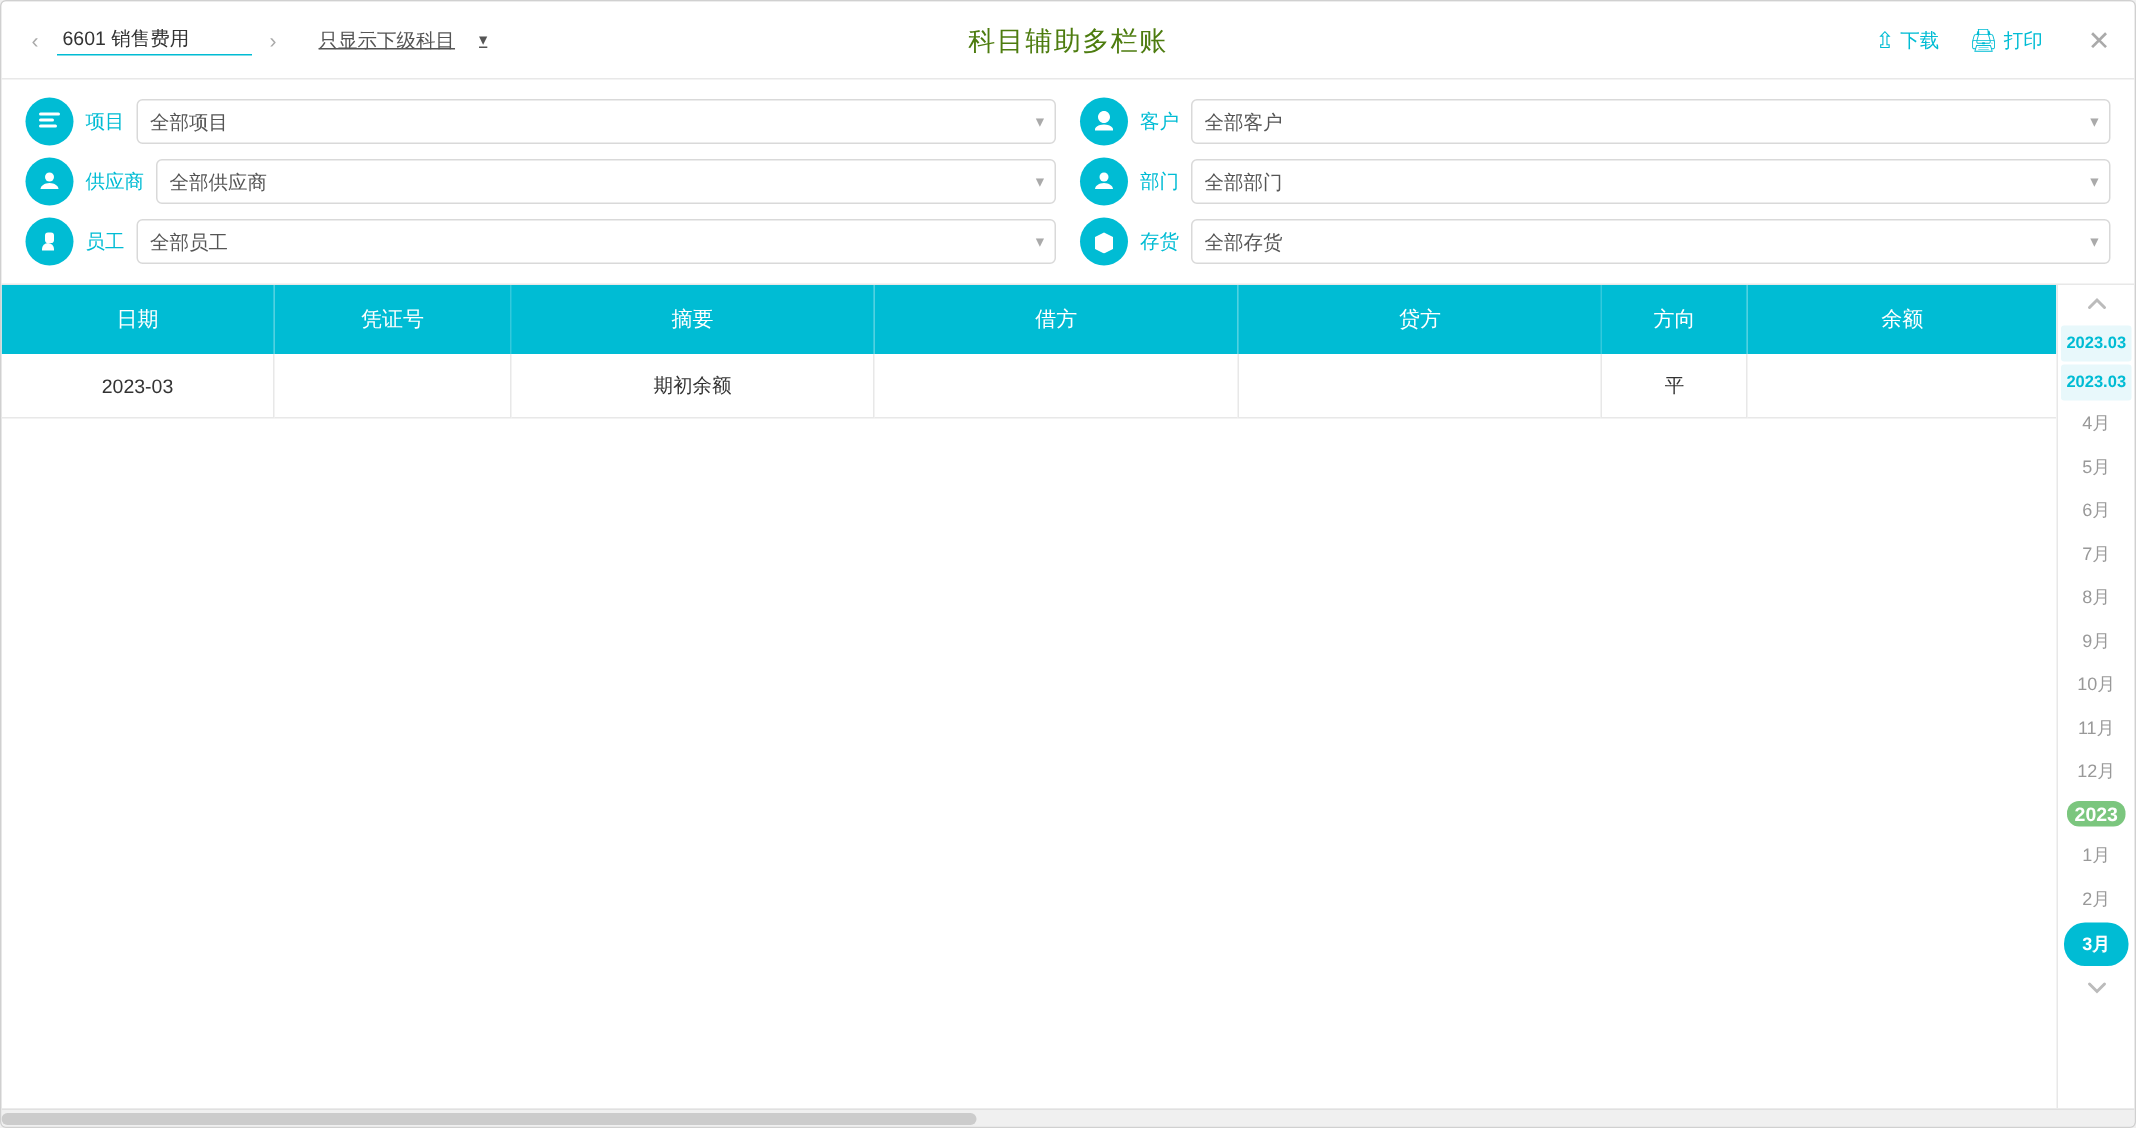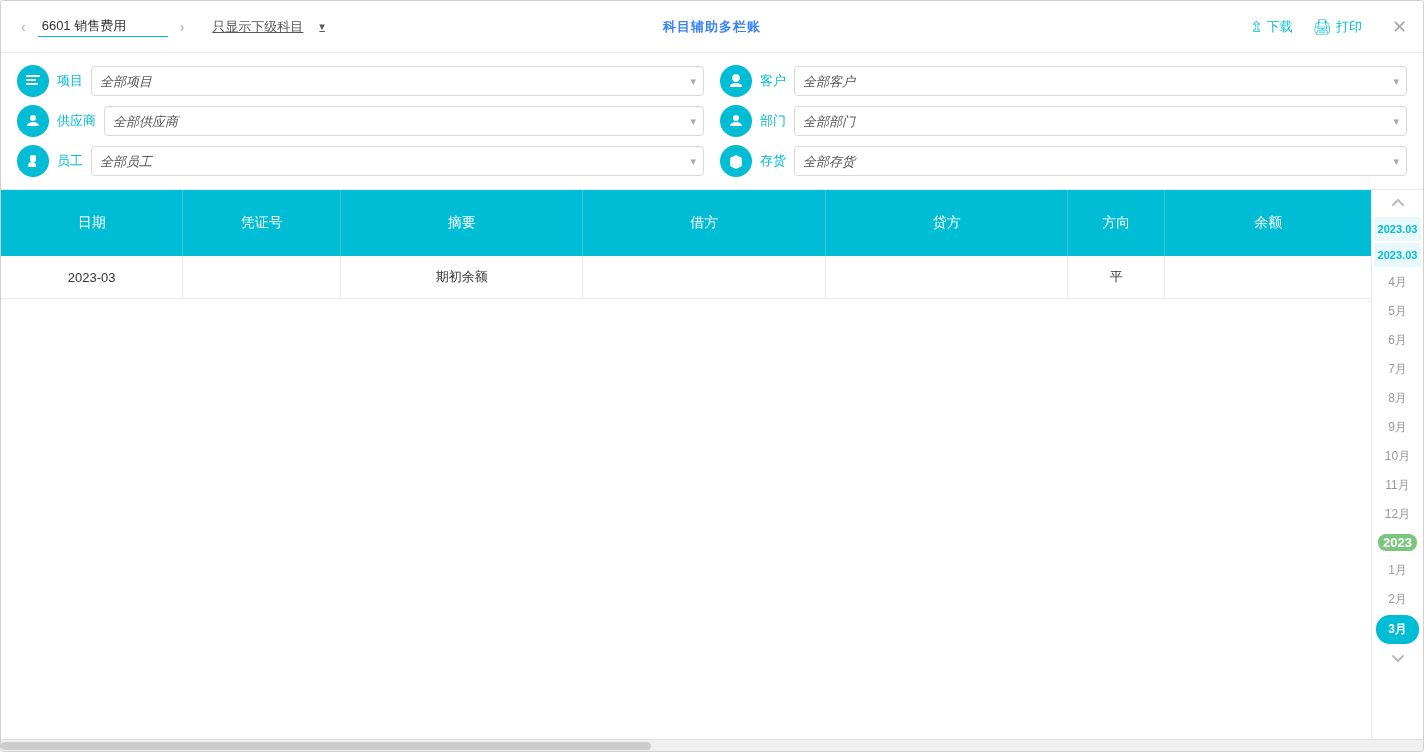--- a/index.html
+++ b/index.html
@@ -68,23 +68,23 @@
       font-size: 13px;
     }
     .show-sub-dropdown span.arrow {
       font-size: 11px;
       color: #555;
     }
     .title-center {
       position: absolute;
       left: 50%;
       transform: translateX(-50%);
-      font-size: 13px;
-      font-weight: 700;
-      color: #3b82f6;
+      font-size: 18px;
+      font-weight: 400;
+      color: #4d7c0f;
       letter-spacing: 1px;
     }
     .title-bar-right {
       margin-left: auto;
       display: flex;
       align-items: center;
       gap: 20px;
     }
     .toolbar-btn {
       display: flex;
@@ -147,21 +147,20 @@
       height: 30px;
       border: 1px solid #d9d9d9;
       border-radius: 4px;
       background: #fff;
       padding: 0 28px 0 8px;
       font-size: 13px;
       color: #555;
       appearance: none;
       cursor: pointer;
       outline: none;
-      font-style: italic;
     }
     .filter-select-wrapper::after {
       content: '▾';
       position: absolute;
       right: 8px;
       top: 50%;
       transform: translateY(-50%);
       color: #aaa;
       pointer-events: none;
       font-size: 11px;
@@ -181,21 +180,21 @@
       width: 100%;
       border-collapse: collapse;
       table-layout: fixed;
     }
     thead tr {
       background: #00bcd4;
     }
     thead th {
       color: #fff;
       font-weight: 500;
-      padding: 24px 8px;
+      padding: 14px 8px;
       text-align: center;
       font-size: 14px;
       border-right: 1px solid rgba(255,255,255,0.2);
     }
     thead th:last-child {
       border-right: none;
     }
     tbody tr {
       border-bottom: 1px solid #e8e8e8;
     }

